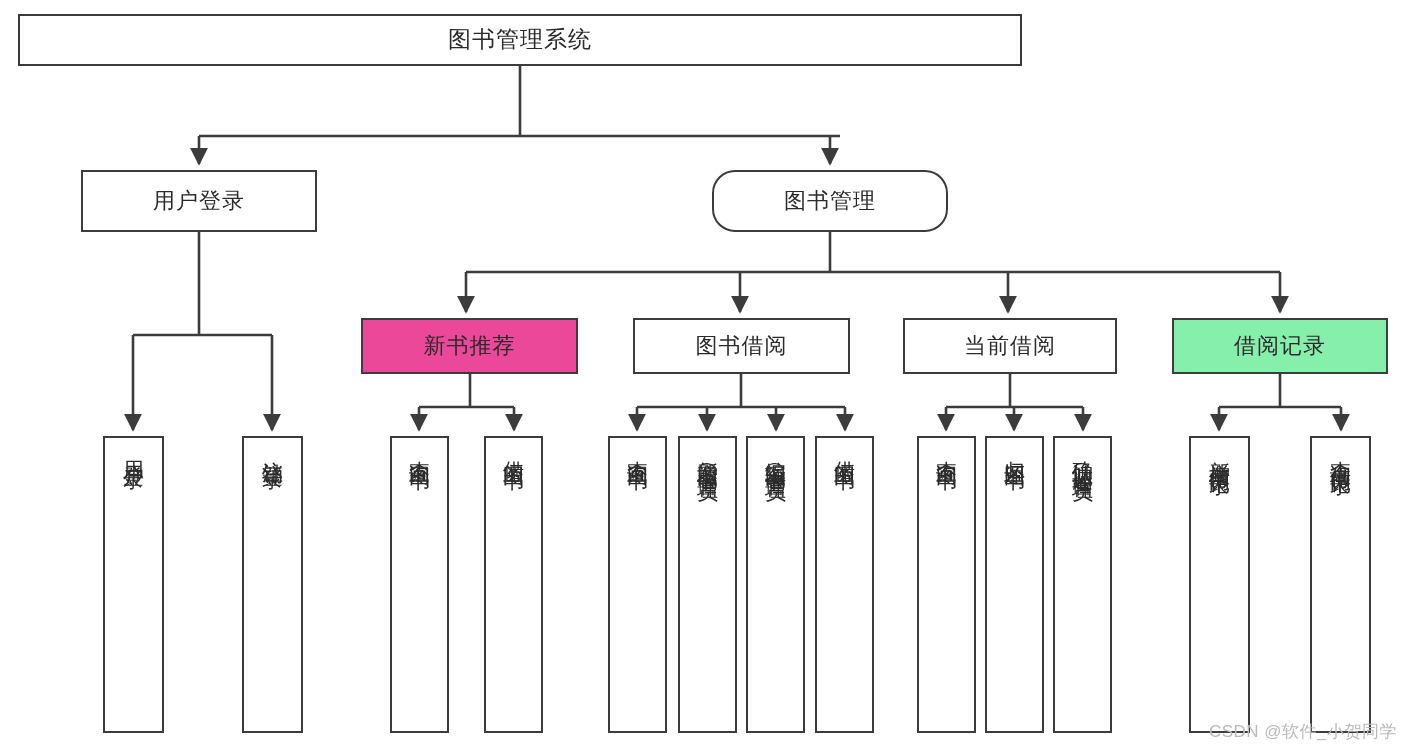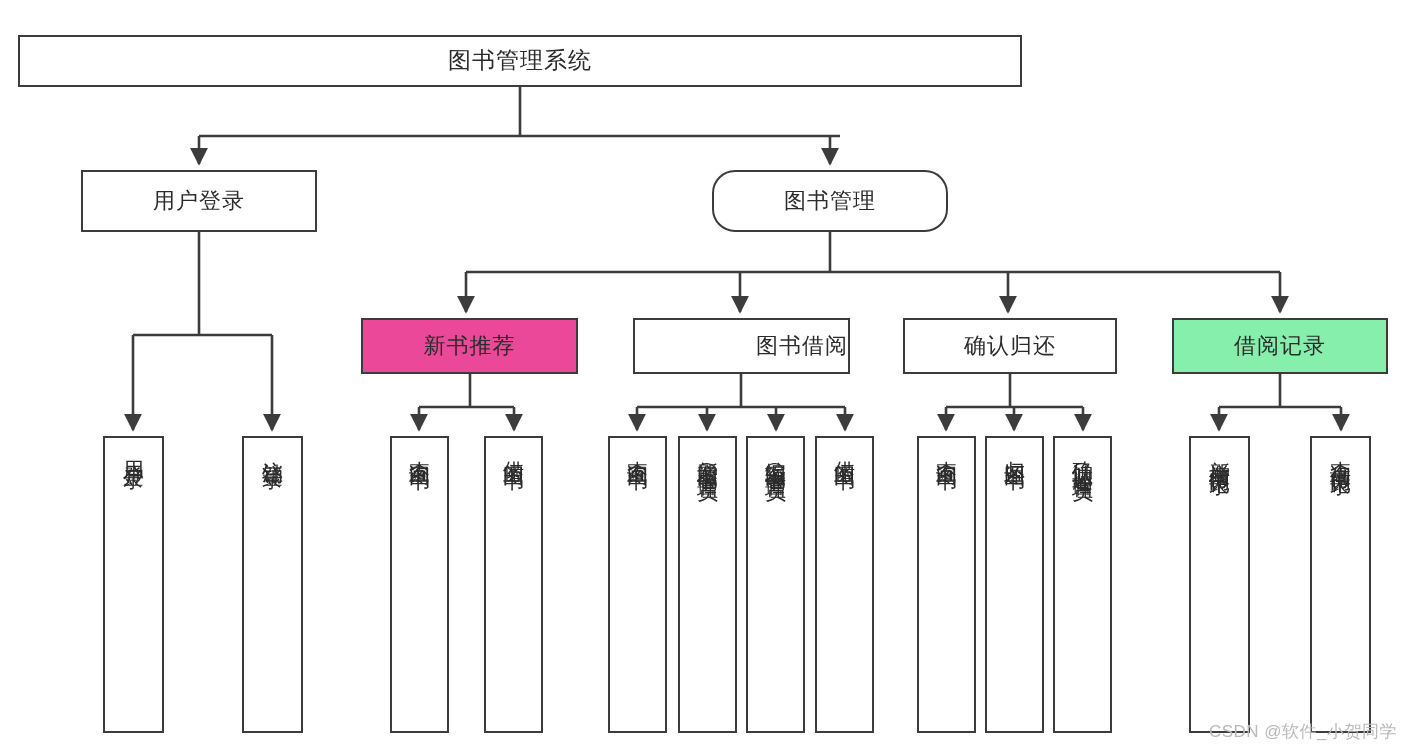--- a/index.html
+++ b/index.html
@@ -119,39 +119,39 @@
       <path d="M 1014 407 L 1014 430" marker-end="url(#arrow)"></path>
       <path d="M 1083 407 L 1083 430" marker-end="url(#arrow)"></path>
 
       <path d="M 1280 374 L 1280 407"></path>
       <path d="M 1219 407 L 1341 407"></path>
       <path d="M 1219 407 L 1219 430" marker-end="url(#arrow)"></path>
       <path d="M 1341 407 L 1341 430" marker-end="url(#arrow)"></path>
     </g>
   </svg>
 
-  <div class="node h-node root" style="left: 18px; top: 14px; width: 1004px; height: 52px; border-color: rgb(60, 60, 60); background: rgb(255, 255, 255); color: rgb(43, 43, 43); margin-top: 21px;">
+  <div class="node h-node root" style="left: 18px; top: 14px; width: 1004px; height: 52px; border-color: rgb(60, 60, 60); background: rgb(255, 255, 255); color: rgb(43, 43, 43);">
     <span>图书管理系统</span>
   </div>
 
   <div class="node h-node" style="left: 81px; top: 170px; width: 236px; height: 62px; border-color: rgb(60, 60, 60); background: rgb(255, 255, 255); color: rgb(43, 43, 43);">
     <span>用户登录</span>
   </div>
   <div class="node h-node" style="left: 712px; top: 170px; width: 236px; height: 62px; border-color: rgb(60, 60, 60); background: rgb(255, 255, 255); color: rgb(43, 43, 43); border-radius: 23px;">
     <span>图书管理</span>
   </div>
 
   <div class="node h-node" style="left: 361px; top: 318px; width: 217px; height: 56px; border-color: rgb(60, 60, 60); background: #ec4899; color: rgb(43, 43, 43);">
     <span>新书推荐</span>
   </div>
-  <div class="node h-node" style="left: 633px; top: 318px; width: 217px; height: 56px; border-color: rgb(60, 60, 60); background: rgb(255, 255, 255); color: rgb(43, 43, 43); justify-content: flex-end;">
+  <div class="node h-node" style="left: 633px; top: 318px; width: 217px; height: 56px; border-color: rgb(60, 60, 60); background: rgb(255, 255, 255); color: rgb(43, 43, 43);">
     <span>图书借阅</span>
   </div>
   <div class="node h-node" style="left: 903px; top: 318px; width: 214px; height: 56px; border-color: rgb(60, 60, 60); background: rgb(255, 255, 255); color: rgb(43, 43, 43);">
-    <span>确认归还</span>
+    <span>当前借阅</span>
   </div>
   <div class="node h-node" style="left: 1172px; top: 318px; width: 216px; height: 56px; border-color: rgb(60, 60, 60); background: #86efac; color: rgb(43, 43, 43);">
     <span>借阅记录</span>
   </div>
 
   <div class="node v-node" style="left: 103px; top: 436px; width: 61px; height: 297px; border-color: rgb(60, 60, 60); background: rgb(255, 255, 255); color: rgb(43, 43, 43);">
     <span class="v-label">用户登录</span>
   </div>
   <div class="node v-node" style="left: 242px; top: 436px; width: 61px; height: 297px; border-color: rgb(60, 60, 60); background: rgb(255, 255, 255); color: rgb(43, 43, 43);">
     <span class="v-label">注销登录</span>

